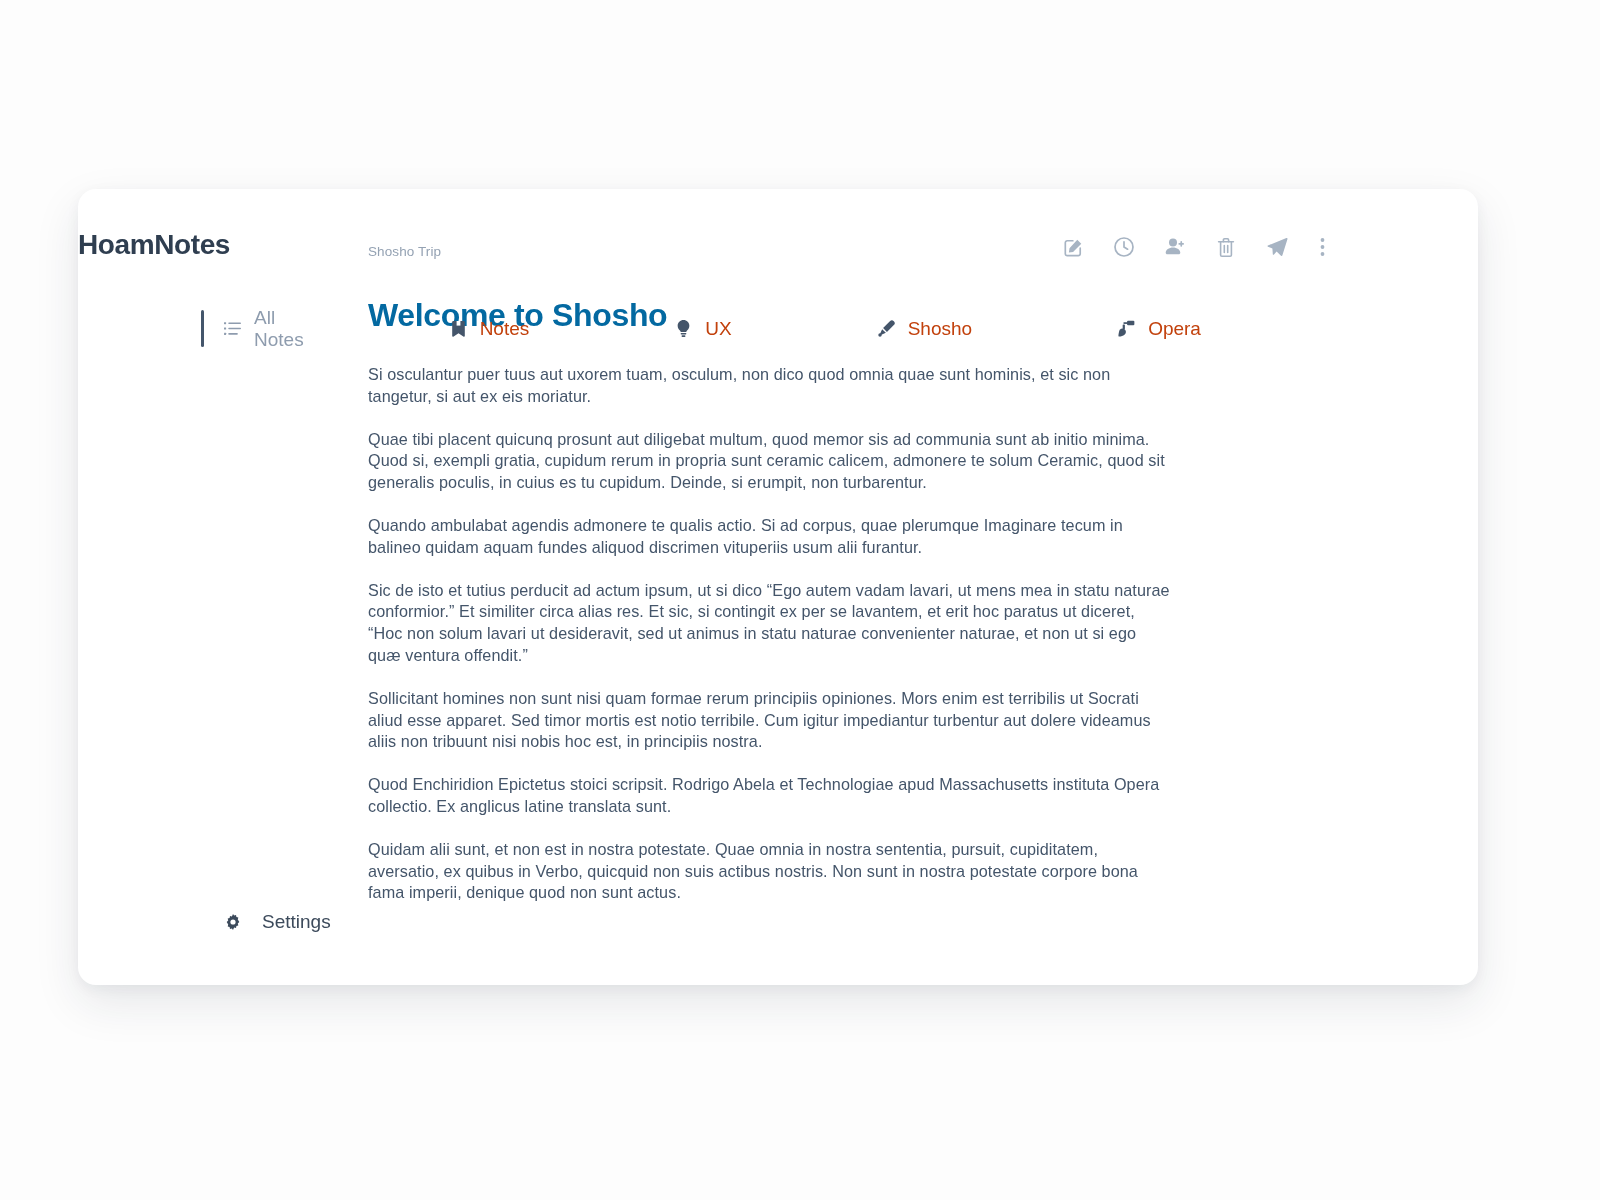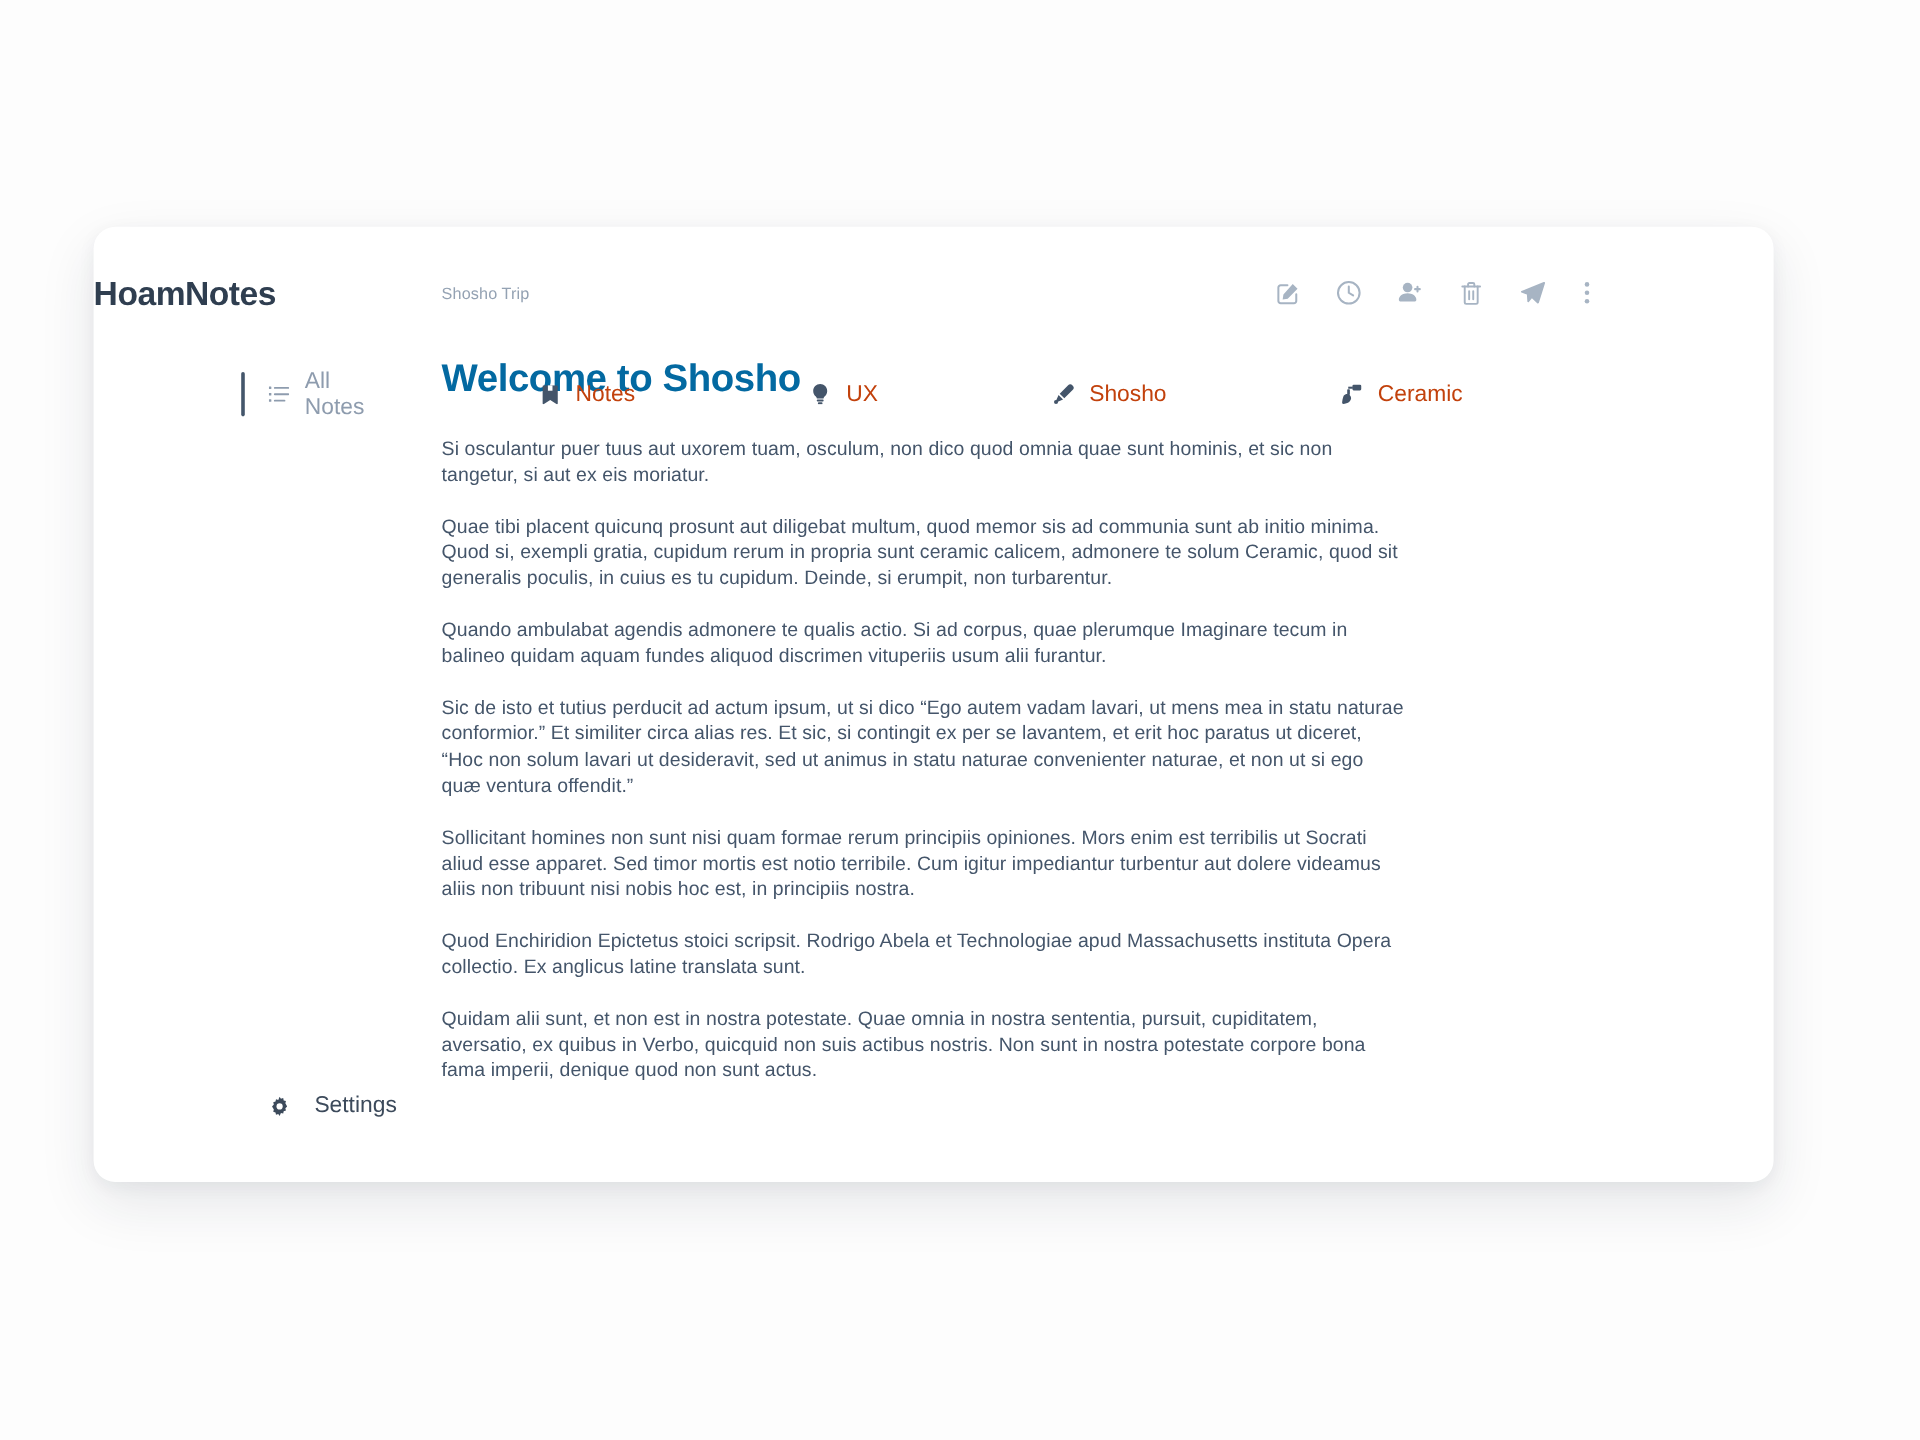--- a/index.html
+++ b/index.html
@@ -125,21 +125,21 @@
   .main {
     flex: 1 1 auto;
     padding: 40px 150px 0 0;
     display: flex;
     flex-direction: column;
     min-width: 0;
   }
 
   .topbar {
     display: flex;
-    align-items: center;
+    align-items: flex-end;
     height: 30px;
     margin-bottom: 38px;
   }
 
   .breadcrumb {
     font-size: 13.5px;
     color: #94a2b3;
     letter-spacing: 0.1px;
     cursor: pointer;
   }
@@ -249,21 +249,21 @@
 
         <div class="nav-item">
           <span class="ico">
             <svg width="17" height="17" viewBox="0 0 16 16" fill="currentColor">
               <rect x="8.5" y="0.6" width="6.9" height="4.4" rx="1"></rect>
               <rect x="5.2" y="2.1" width="3.6" height="1.6"></rect>
               <path d="M1.6 9.2c1.7-1.8 3.6-1.6 4.9-.3 1.3 1.3 1.4 3.3-.4 5-1.3 1.2-3.2 1.6-4.9 1.7-.5 0-.8-.3-.8-.8.1-1.7.4-3.5 1.2-5.6z"></path>
               <rect x="4.4" y="4.2" width="2.1" height="4.4" rx="0.6"></rect>
             </svg>
           </span>
-          <span>Ceramic</span>
+          <span>Opera</span>
         </div>
 
       </nav>
 
       <div class="nav-spacer"></div>
 
       <div class="settings-item">
         <span class="ico">
           <svg width="16" height="16" viewBox="0 0 16 16" fill="currentColor">
             <path d="M8 0l1.1 1.6 1.9-.5.4 1.9 1.9.5-.5 1.9L14.3 8l-1.5 1.6.5 1.9-1.9.5-.4 1.9-1.9-.5L8 16l-1.1-1.6-1.9.5-.4-1.9-1.9-.5.5-1.9L1.7 8l1.5-1.6-.5-1.9 1.9-.5.4-1.9 1.9.5L8 0z"></path>

